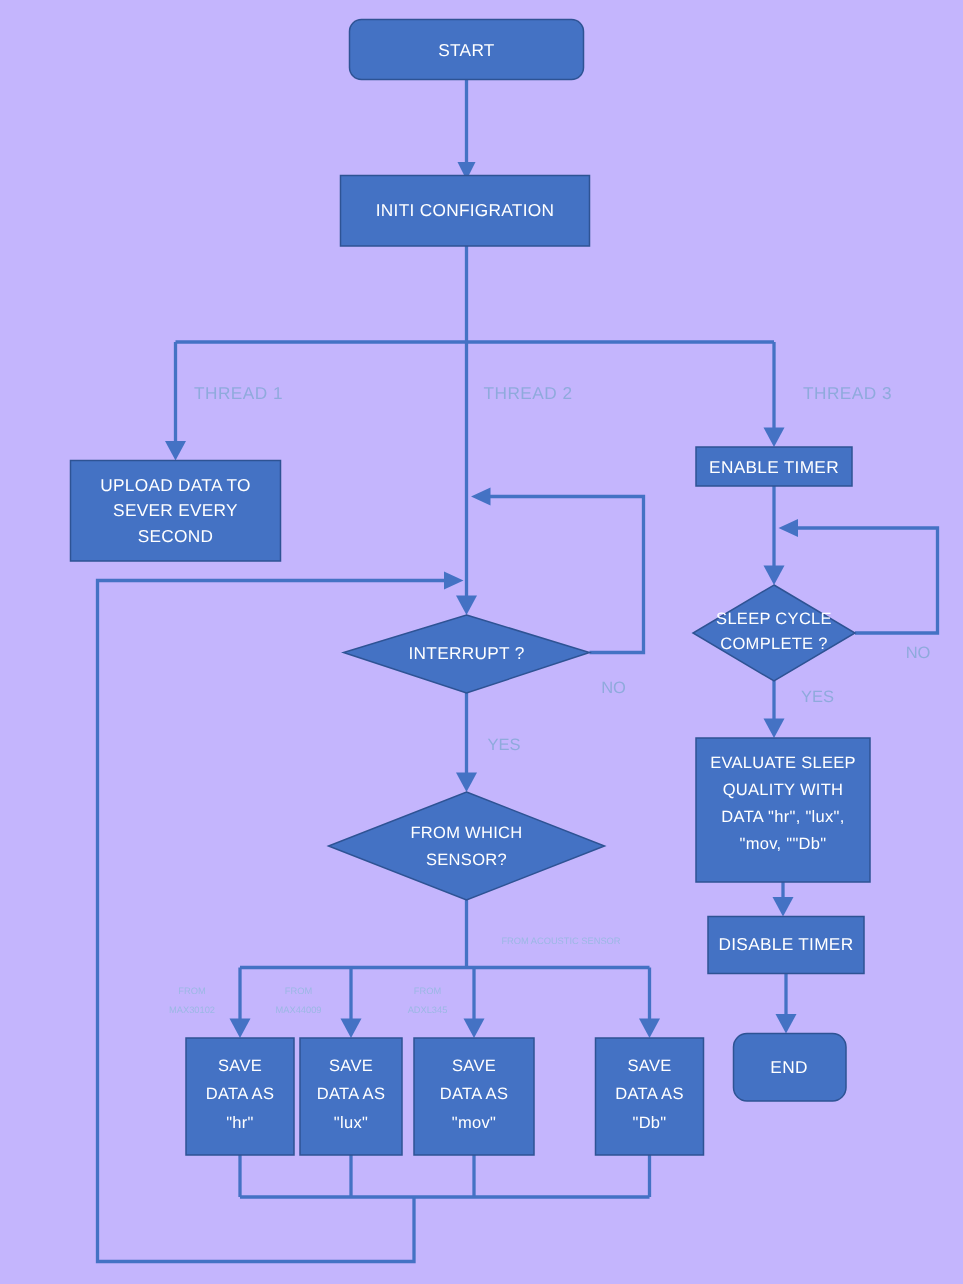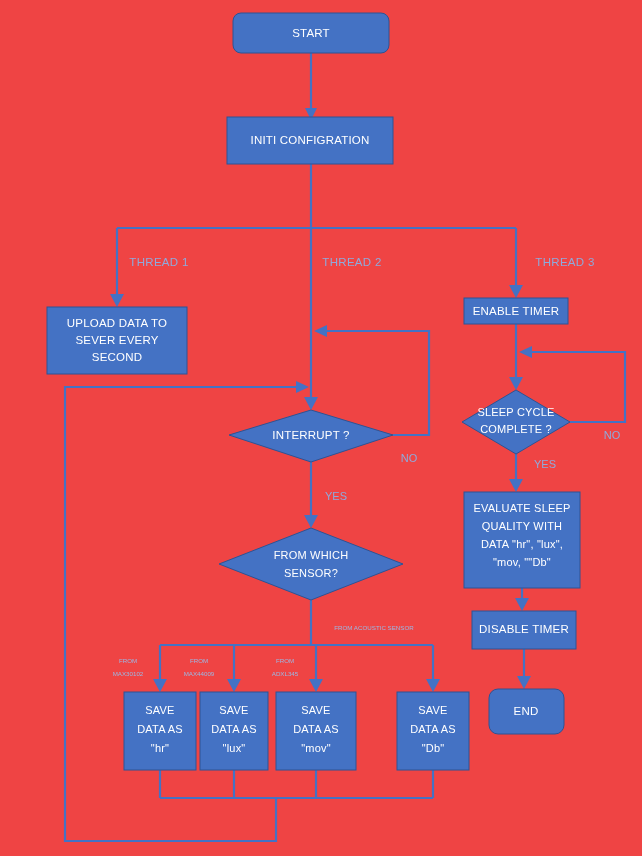--- a/index.html
+++ b/index.html
@@ -10,21 +10,21 @@
   body {
     width: 642px;
     height: 856px;
     font-family: "Liberation Sans", sans-serif;
     overflow: hidden;
   }
   #chart-root {
     position: relative;
     width: 642px;
     height: 856px;
-    background: #ef4444;
+    background: #c4b5fd;
   }
   svg#flow {
     display: block;
     width: 642px;
     height: 856px;
   }
   .node-shape {
     fill: #4472C4;
     stroke: #2E5394;
     stroke-width: 1;

